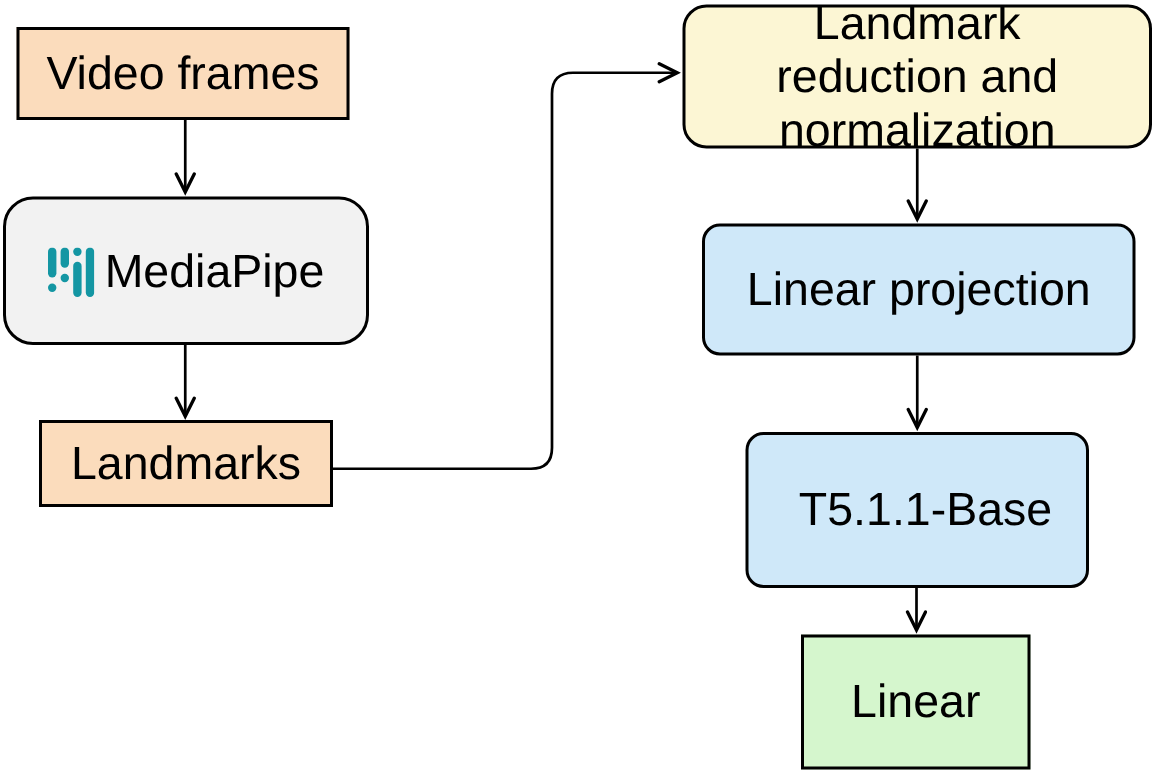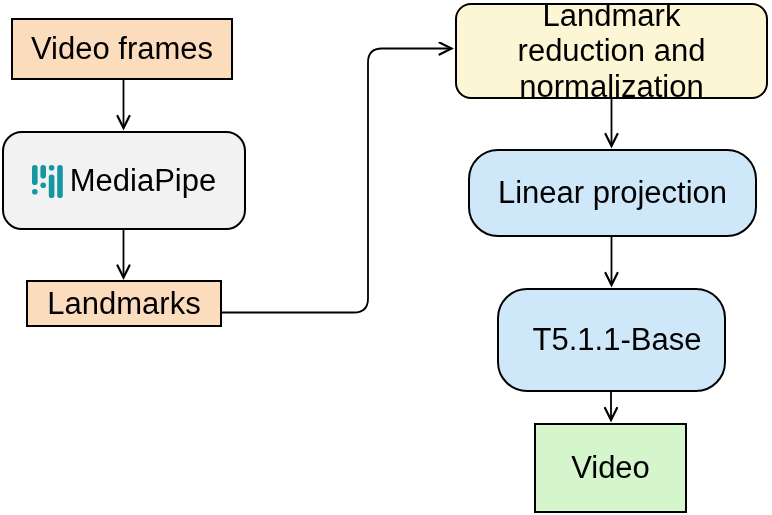--- a/index.html
+++ b/index.html
@@ -26,25 +26,25 @@
     box-sizing: border-box;
     display: flex;
     align-items: center;
     justify-content: center;
     border: 2.5px solid #000000;
     color: #000000;
     font-size: 31px;
     line-height: 1.15;
     text-align: center;
   }
-  .rounded { border-radius: 30px; }
+  .rounded { border-radius: 12px; }
 
   #node-video-frames      { left: 11px;  top: 18px;  width: 222px; height: 62px; }
   #node-mediapipe         { left: 2px;   top: 131px; width: 244px; height: 99px; border-radius: 20px; gap: 7px; align-items: center; }
-  #node-landmarks         { left: 26px;  top: 280px; width: 196px; height: 47px; }
+  #node-landmarks         { left: 26px;  top: 280px; width: 196px; height: 58px; }
   #node-landmark-reduction{ left: 455px; top: 3px;   width: 313px; height: 96px; border-radius: 16px; padding: 0 20px; }
   #node-linear-projection { left: 468px; top: 149px; width: 289px; height: 88px; }
   #node-t5-base           { left: 497px; top: 288px; width: 229px; height: 104px; padding-left: 11px; }
   #node-output            { left: 534px; top: 423px; width: 153px; height: 90px; }
 
   .logo {
     display: inline-flex;
     flex: 0 0 auto;
     margin-top: 2px;
   }
@@ -99,16 +99,16 @@
 
   <div class="node rounded" id="node-linear-projection" style="background: rgb(207, 232, 249);">
     <span>Linear projection</span>
   </div>
 
   <div class="node rounded" id="node-t5-base" style="background: rgb(207, 232, 249);">
     <span>T5.1.1-Base</span>
   </div>
 
   <div class="node" id="node-output" style="background: rgb(213, 246, 205);">
-    <span>Video</span>
+    <span>Linear</span>
   </div>
 
 </div>
 
 </body></html>

